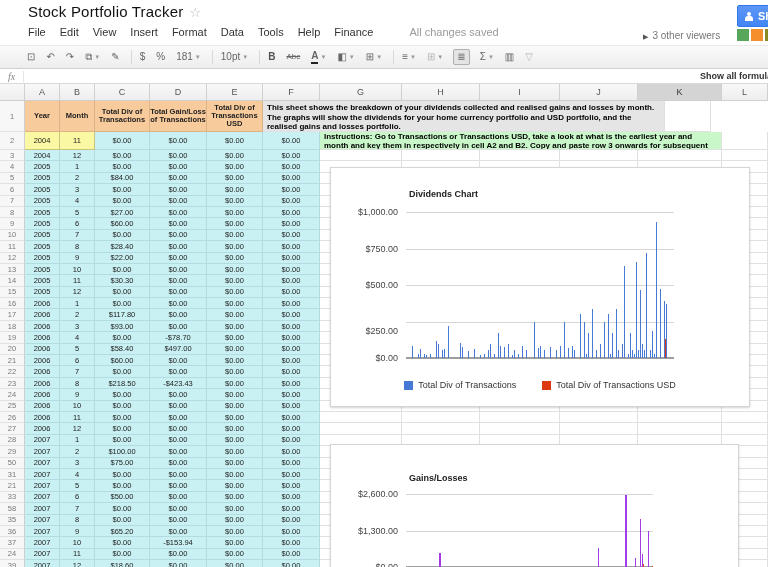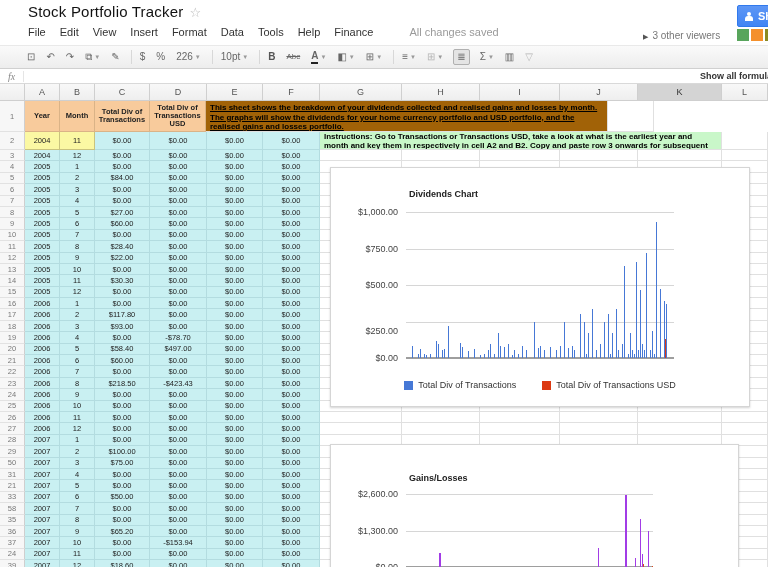--- a/index.html
+++ b/index.html
@@ -51,21 +51,21 @@
   .g-row { display:flex; }
   .g-num { width:25px; background:#f7f7f7; color:#777; font-size:7.5px; display:flex;
     align-items:center; justify-content:center; border-right:1px solid #cfcfcf; border-bottom:1px solid #e2e2e2; }
   .g-cell { border-right:1px solid #e0e0e0; border-bottom:1px solid #e0e0e0; overflow:hidden;
     font-size:7.5px; color:#222; display:flex; align-items:center; justify-content:center; text-align:center; }
   .tan   { background:#f8cb9c; border-color:#dab387 !important; font-weight:bold; line-height:8px; }
   .yellow{ background:#fbf8a3; border-color:#c9c37e !important; }
   .cyan  { background:#c9f0f2; border-color:#b3dce0 !important; }
   .note  { font-weight:bold; font-size:8px; text-align:left; align-items:flex-start;
            display:block; padding:2px 4px; color:#000; }
-  .teal-note  { background:#a16207; line-height:9.5px;text-decoration:underline; }
+  .teal-note  { background:#e5e5e5; line-height:9.5px; }
   .green-note { background:#c9f7c9; line-height:8.5px; padding-top:1px; }
 
   
   .chart-card { position:absolute; background:#fff; border:1px solid #d5d5d5;
     box-shadow:0 1px 2px rgba(0,0,0,.18); z-index:5; }
   .chart-title { position:absolute; left:78px; font-size:9px; font-weight:bold; color:#222; }
   .gridline { position:absolute; height:1px; background:#d6d6d6; }
   .gridline.base { background:#9e9e9e; height:2px; }
   .ytick { position:absolute; font-size:9px; color:#444; text-align:right; width:62px; }
   .bar { position:absolute; }
@@ -111,21 +111,21 @@
       <span class="g">✎</span>
     </div>
     <div class="tb-div"></div>
     <div class="tb-item">
       <span class="g">$</span>
     </div>
     <div class="tb-item">
       <span class="g">%</span>
     </div>
     <div class="tb-item">
-      <span class="g">226</span>
+      <span class="g">181</span>
       <span class="tb-caret">▼</span>
     </div>
     <div class="tb-div"></div>
     <div class="tb-item">
       <span class="g">10pt</span>
       <span class="tb-caret">▼</span>
     </div>
     <div class="tb-div"></div>
     <div class="tb-item bold">
       <span class="g">B</span>
@@ -189,20 +189,21 @@
     <div class="hd" style="width: 78px;">J</div>
     <div class="hd sel" style="width: 84px;">K</div>
     <div class="hd" style="width: 46px;">L</div>
   </div>
 <div class="grid-rows" id="grid-rows">
     <div class="g-row" style="height: 31px;">
       <div class="g-num" style="height: 31px;">1</div>
       <div class="g-cell tan" style="width: 35px; height: 31px;">Year</div>
       <div class="g-cell tan" style="width: 35px; height: 31px;">Month</div>
       <div class="g-cell tan" style="width: 55px; height: 31px;">Total Div of Transactions</div>
+      <div class="g-cell tan" style="width: 57px; height: 31px;">Total Gain/Loss of Transactions</div>
       <div class="g-cell tan" style="width: 56px; height: 31px;">Total Div of Transactions USD</div>
       <div class="g-cell note teal-note" style="width: 402px; height: 31px;">This sheet shows the breakdown of your dividends collected and realised gains and losses by month. The graphs will show the dividends for your home currency portfolio and USD portfolio, and the realised gains and losses portfolio.</div>
       <div class="g-cell" style="width: 46px; height: 31px;"></div>
     </div>
     <div class="g-row" style="height: 18px;">
       <div class="g-num" style="height: 18px;">2</div>
       <div class="g-cell yellow" style="width: 35px; height: 18px;">2004</div>
       <div class="g-cell yellow" style="width: 35px; height: 18px;">11</div>
       <div class="g-cell cyan" style="width: 55px; height: 18px;">$0.00</div>
       <div class="g-cell cyan" style="width: 57px; height: 18px;">$0.00</div>

